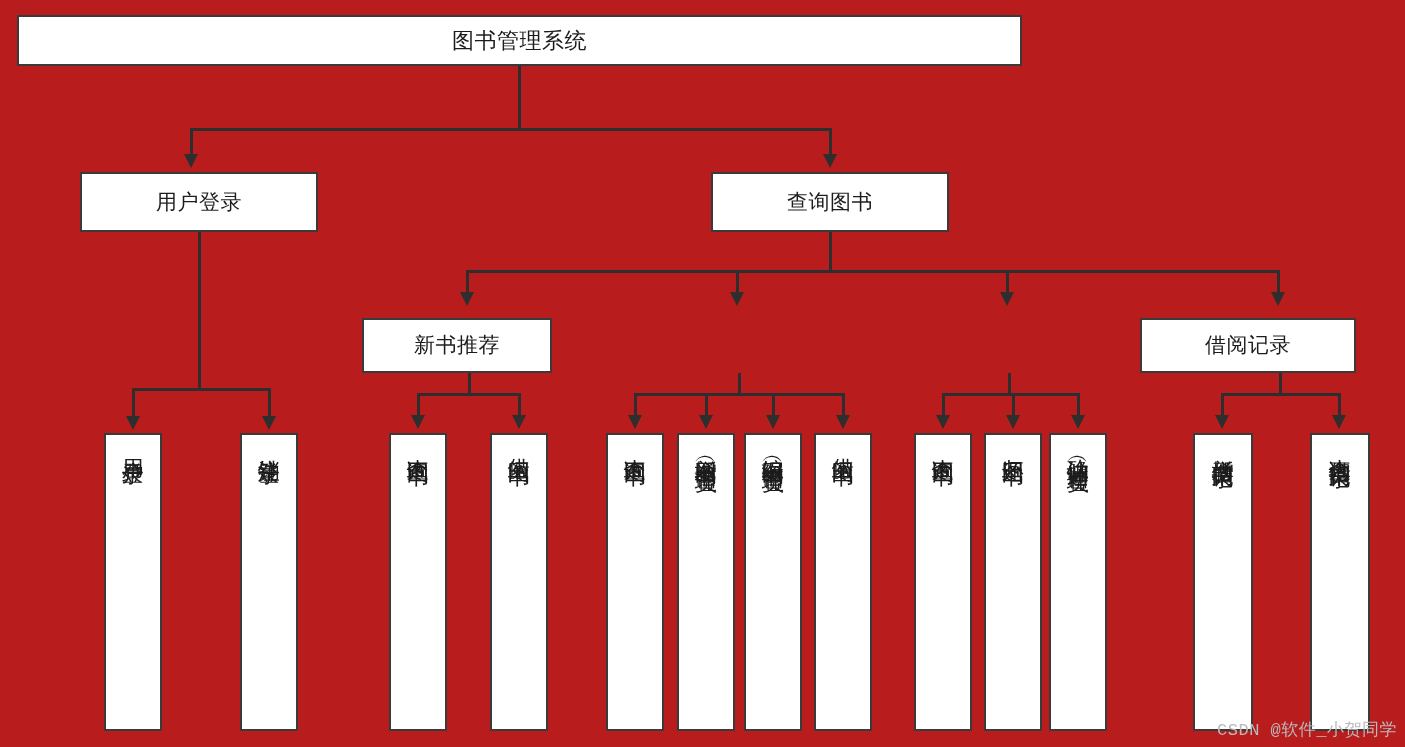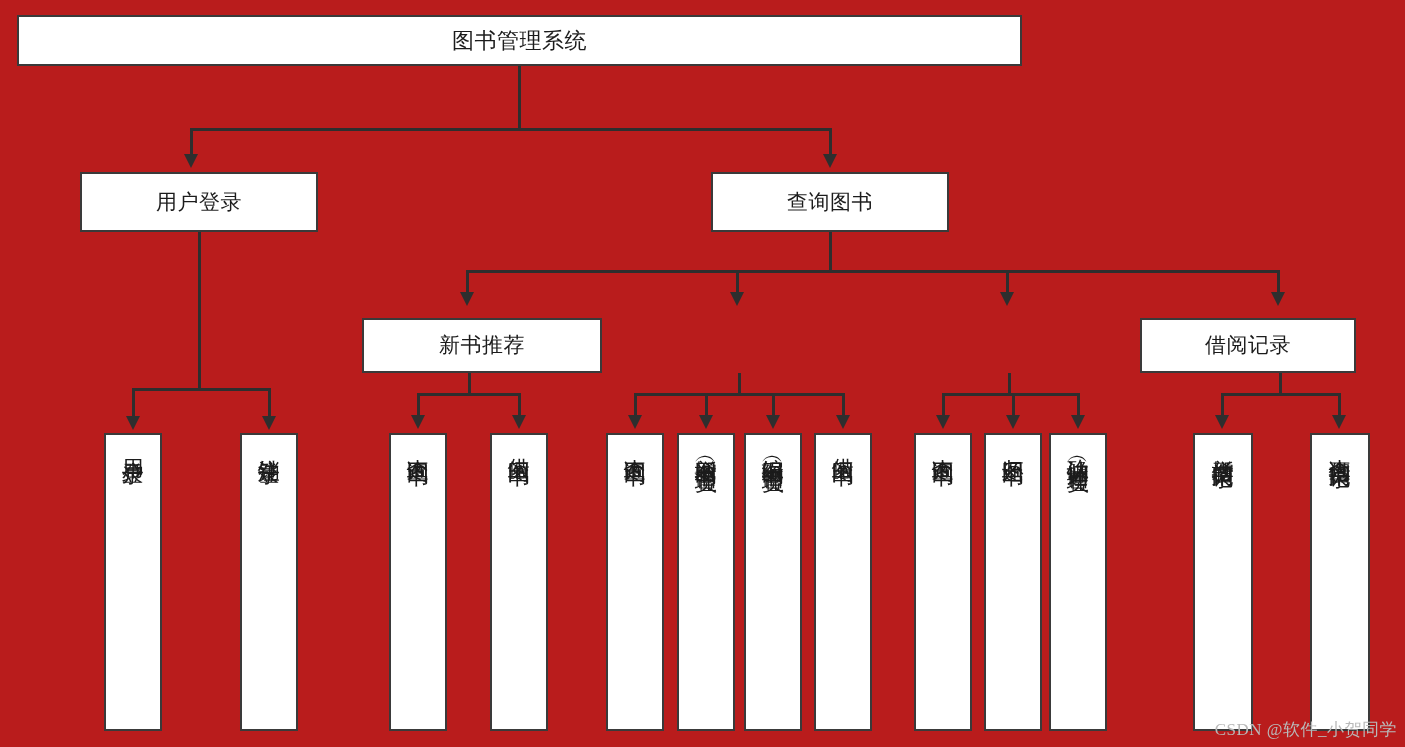--- a/index.html
+++ b/index.html
@@ -71,21 +71,21 @@
     border-top: 14px solid #2e2e2e;
   }
   .watermark {
     position: absolute;
     right: 8px;
     bottom: 6px;
     font-size: 17px;
     color: #b9b9b9;
     letter-spacing: 0.5px;
     white-space: nowrap;
-    font-family: Liberation Serif, serif;
+    font-family: Liberation Mono, monospace;
   }
 </style>
 </head>
 <body>
 
 <div id="canvas">
 
   <div class="ln v" style="left:518px; top:66px; height:64px;"></div>
   <div class="ln h" style="left:190px; top:128px; width:642px;"></div>
   <div class="ln v" style="left:190px; top:128px; height:28px;"></div>
@@ -149,21 +149,21 @@
     <span class="lbl">图书管理系统</span>
   </div>
 
   <div class="node h" style="left:80px; top:172px; width:238px; height:60px;">
     <span class="lbl">用户登录</span>
   </div>
   <div class="node h" style="left:711px; top:172px; width:238px; height:60px;">
     <span class="lbl">查询图书</span>
   </div>
 
-  <div class="node h" style="left:362px; top:318px; width:240px; height:55px;">
+  <div class="node h" style="left:362px; top:318px; width:190px; height:55px;">
     <span class="lbl">新书推荐</span>
   </div>
   <div class="node h" style="left:1140px; top:318px; width:216px; height:55px;">
     <span class="lbl">借阅记录</span>
   </div>
 
   <div class="node v" style="left:104px; top:433px; width:58px; height:298px;">
     <span class="lbl">用户登录</span>
   </div>
   <div class="node v" style="left:240px; top:433px; width:58px; height:298px;">

